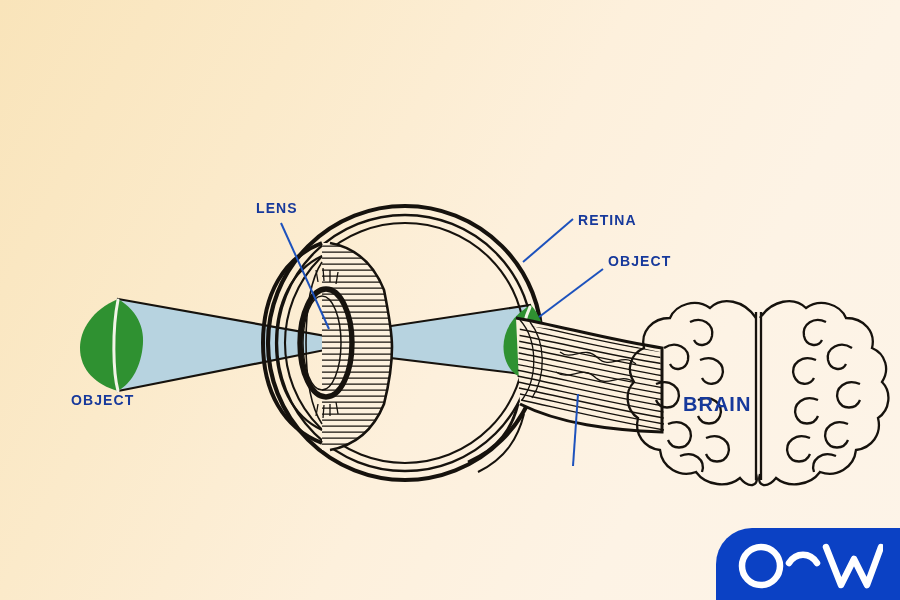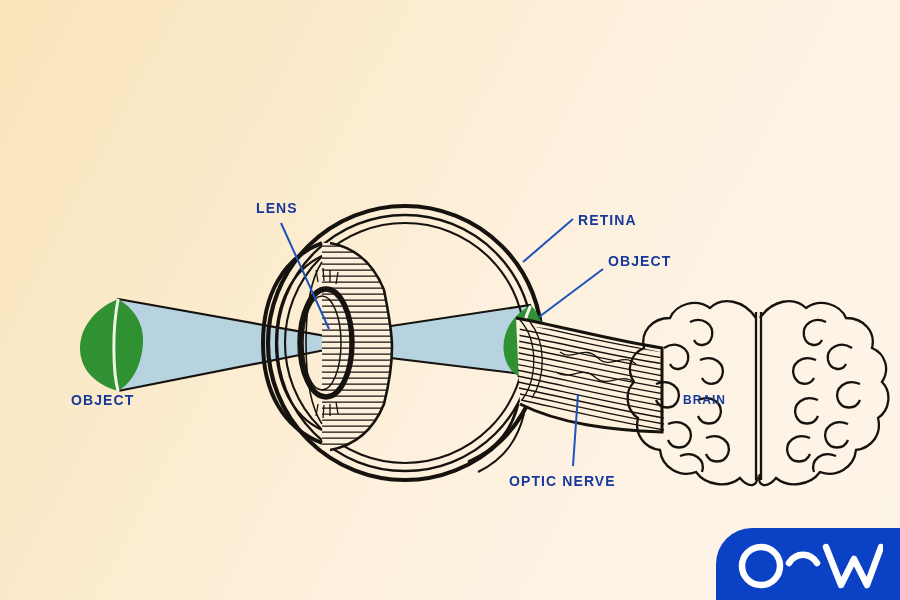--- a/index.html
+++ b/index.html
@@ -45,21 +45,21 @@
     font-size: 14px;
     font-weight: bold;
     letter-spacing: 1.1px;
     white-space: nowrap;
   }
   #lbl-lens    { left: 256px; top: 200px; }
   #lbl-retina  { left: 578px; top: 212px; }
   #lbl-macula  { left: 608px; top: 253px; }
   #lbl-object  { left: 71px;  top: 392px; }
   #lbl-optic   { left: 509px; top: 473px; }
-  #lbl-brain   { left: 683px; top: 393px; font-size: 12px; letter-spacing: 1px; }
+  #lbl-brain   { left: 683px; top: 393px; font-size: 20px; letter-spacing: 1px; }
 
   #logo {
     position: absolute;
     left: 716px;
     top: 528px;
     width: 184px;
     height: 72px;
     background: #0b41c4;
     border-top-left-radius: 36px;
     border-bottom-left-radius: 0;
@@ -269,21 +269,20 @@
       <line x1="573" y1="219" x2="523" y2="262"></line>
       <line x1="603" y1="269" x2="539" y2="317"></line>
       <line x1="573" y1="466" x2="578" y2="394"></line>
     </g>
   </svg>
 
   <div class="lbl" id="lbl-lens">LENS</div>
   <div class="lbl" id="lbl-retina">RETINA</div>
   <div class="lbl" id="lbl-macula">OBJECT</div>
   <div class="lbl" id="lbl-object">OBJECT</div>
-  <div class="lbl" id="lbl-optic">OPTIC NERVE</div>
   <div class="lbl" id="lbl-brain">BRAIN</div>
 
   <div id="logo">
     <div class="logo-mark">
       <svg width="150" height="50" viewBox="0 0 150 50">
         <circle cx="28" cy="27" r="19" fill="none" stroke="#ffffff" stroke-width="6.5"></circle>
         <path d="M56 24 C 63 13, 77 13, 84 24" fill="none" stroke="#ffffff" stroke-width="6.5" stroke-linecap="round"></path>
         <path d="M93 8 L 108 46 L 121 20 L 134 46 L 148 8" fill="none" stroke="#ffffff" stroke-width="6.5" stroke-linejoin="round" stroke-linecap="round"></path>
       </svg>
     </div>

